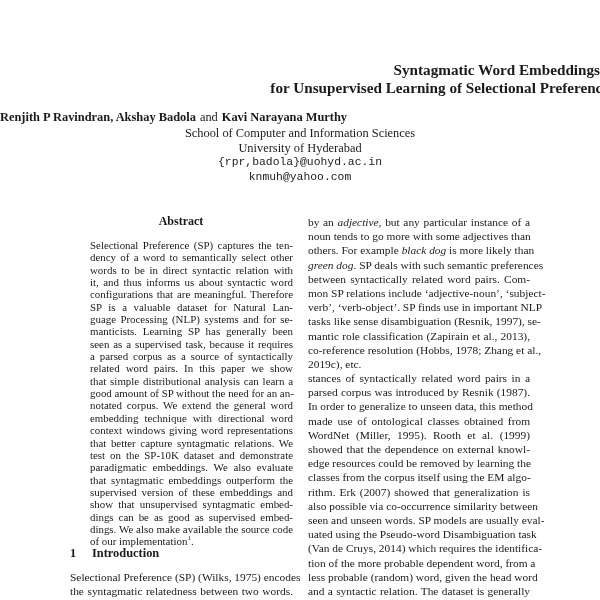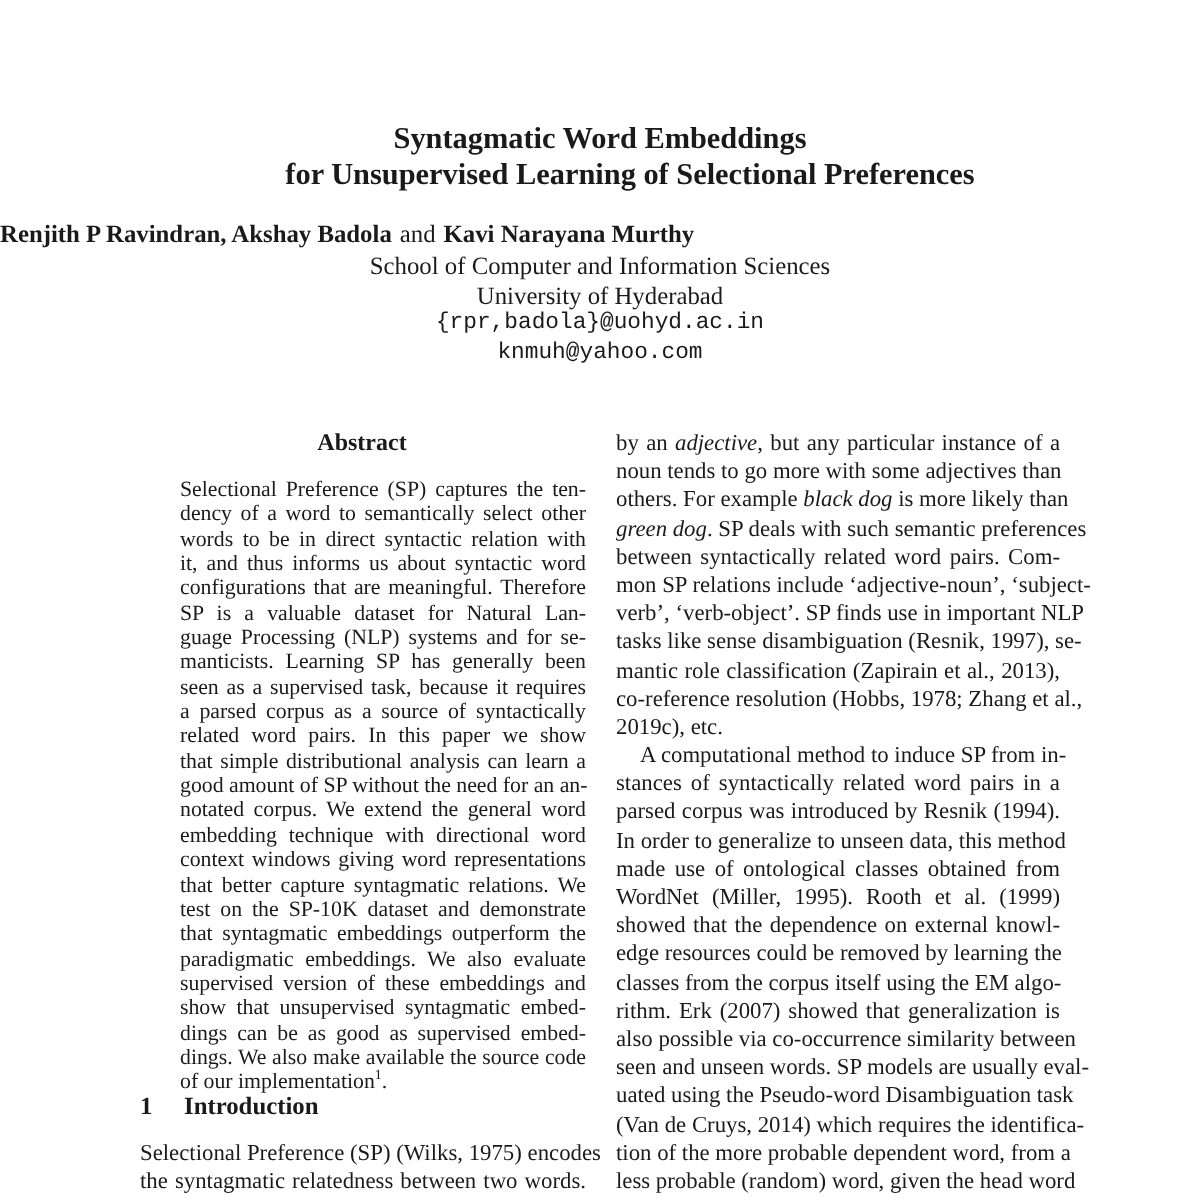--- a/index.html
+++ b/index.html
@@ -1,18 +1,18 @@
 <!DOCTYPE html>
 <html><head>
 <meta charset="utf-8">
 <style>
   html, body { margin: 0; padding: 0; background: #ffffff; }
   body { width: 600px; height: 600px; overflow: hidden; position: relative;
          font-family: "Liberation Serif", "DejaVu Serif", serif; color: #1a1a1a; }
-  .title { position: absolute; left: 0; width: 600px; text-align: center;
+  .title { position: absolute; left: 0; width: 600px; text-align: right;
            font-weight: bold; font-size: 15.2px; line-height: 18px; }
   #t1 { top: 61px; }
   #t2 { top: 79px; margin-left: 15px; }
   .authors { position: absolute; top: 110px; left: 0; width: 600px; 
              font-weight: bold; font-size: 12.4px; }
   .authors .and { font-weight: normal; margin: 0 4px; }
   .aff { position: absolute; left: 0; width: 600px; text-align: center; font-size: 12.4px; line-height: 15px; }
   #aff1 { top: 126px; }
   #aff2 { top: 141px; }
   .mono { position: absolute; left: 0; width: 600px; text-align: center;
@@ -65,22 +65,22 @@
   <span class="ln">seen as a supervised task, because it requires</span>
   <span class="ln">a parsed corpus as a source of syntactically</span>
   <span class="ln">related word pairs.  In this paper we show</span>
   <span class="ln">that simple distributional analysis can learn a</span>
   <span class="ln">good amount of SP without the need for an an-</span>
   <span class="ln">notated corpus. We extend the general word</span>
   <span class="ln">embedding technique with directional word</span>
   <span class="ln">context windows giving word representations</span>
   <span class="ln">that better capture syntagmatic relations. We</span>
   <span class="ln">test on the SP-10K dataset and demonstrate</span>
+  <span class="ln">paradigmatic embeddings.  We also evaluate</span>
   <span class="ln">that syntagmatic embeddings outperform the</span>
-  <span class="ln">paradigmatic embeddings.  We also evaluate</span>
   <span class="ln">supervised version of these embeddings and</span>
   <span class="ln">show that unsupervised syntagmatic embed-</span>
   <span class="ln">dings can be as good as supervised embed-</span>
   <span class="ln">dings. We also make available the source code</span>
   <span class="ln last"><span>of our implementation</span><sup>1</sup><span>.</span></span>
 </div>
 
 <div class="sec">
   <span class="num">1</span><span>Introduction</span>
 </div>
@@ -95,23 +95,22 @@
   <span class="ln">noun tends to go more with some adjectives than</span>
   <span class="ln"><span>others. For example </span><i>black dog</i><span> is more likely than</span></span>
   <span class="ln"><i>green dog</i><span>. SP deals with such semantic preferences</span></span>
   <span class="ln">between syntactically related word pairs.  Com-</span>
   <span class="ln">mon SP relations include ‘adjective-noun’, ‘subject-</span>
   <span class="ln">verb’, ‘verb-object’. SP finds use in important NLP</span>
   <span class="ln">tasks like sense disambiguation (Resnik, 1997), se-</span>
   <span class="ln">mantic role classification (Zapirain et al., 2013),</span>
   <span class="ln">co-reference resolution (Hobbs, 1978; Zhang et al.,</span>
   <span class="ln last">2019c), etc.</span>
-  <span class="ln indent">A computational method to induce SP from in-</span>
   <span class="ln">stances of syntactically related word pairs in a</span>
-  <span class="ln">parsed corpus was introduced by Resnik (1994).</span>
+  <span class="ln">parsed corpus was introduced by Resnik (1987).</span>
   <span class="ln">In order to generalize to unseen data, this method</span>
   <span class="ln">made use of ontological classes obtained from</span>
   <span class="ln">WordNet (Miller, 1995).  Rooth et al. (1999)</span>
   <span class="ln">showed that the dependence on external knowl-</span>
   <span class="ln">edge resources could be removed by learning the</span>
   <span class="ln">classes from the corpus itself using the EM algo-</span>
   <span class="ln">rithm.  Erk (2007) showed that generalization is</span>
   <span class="ln">also possible via co-occurrence similarity between</span>
   <span class="ln">seen and unseen words. SP models are usually eval-</span>
   <span class="ln">uated using the Pseudo-word Disambiguation task</span>

